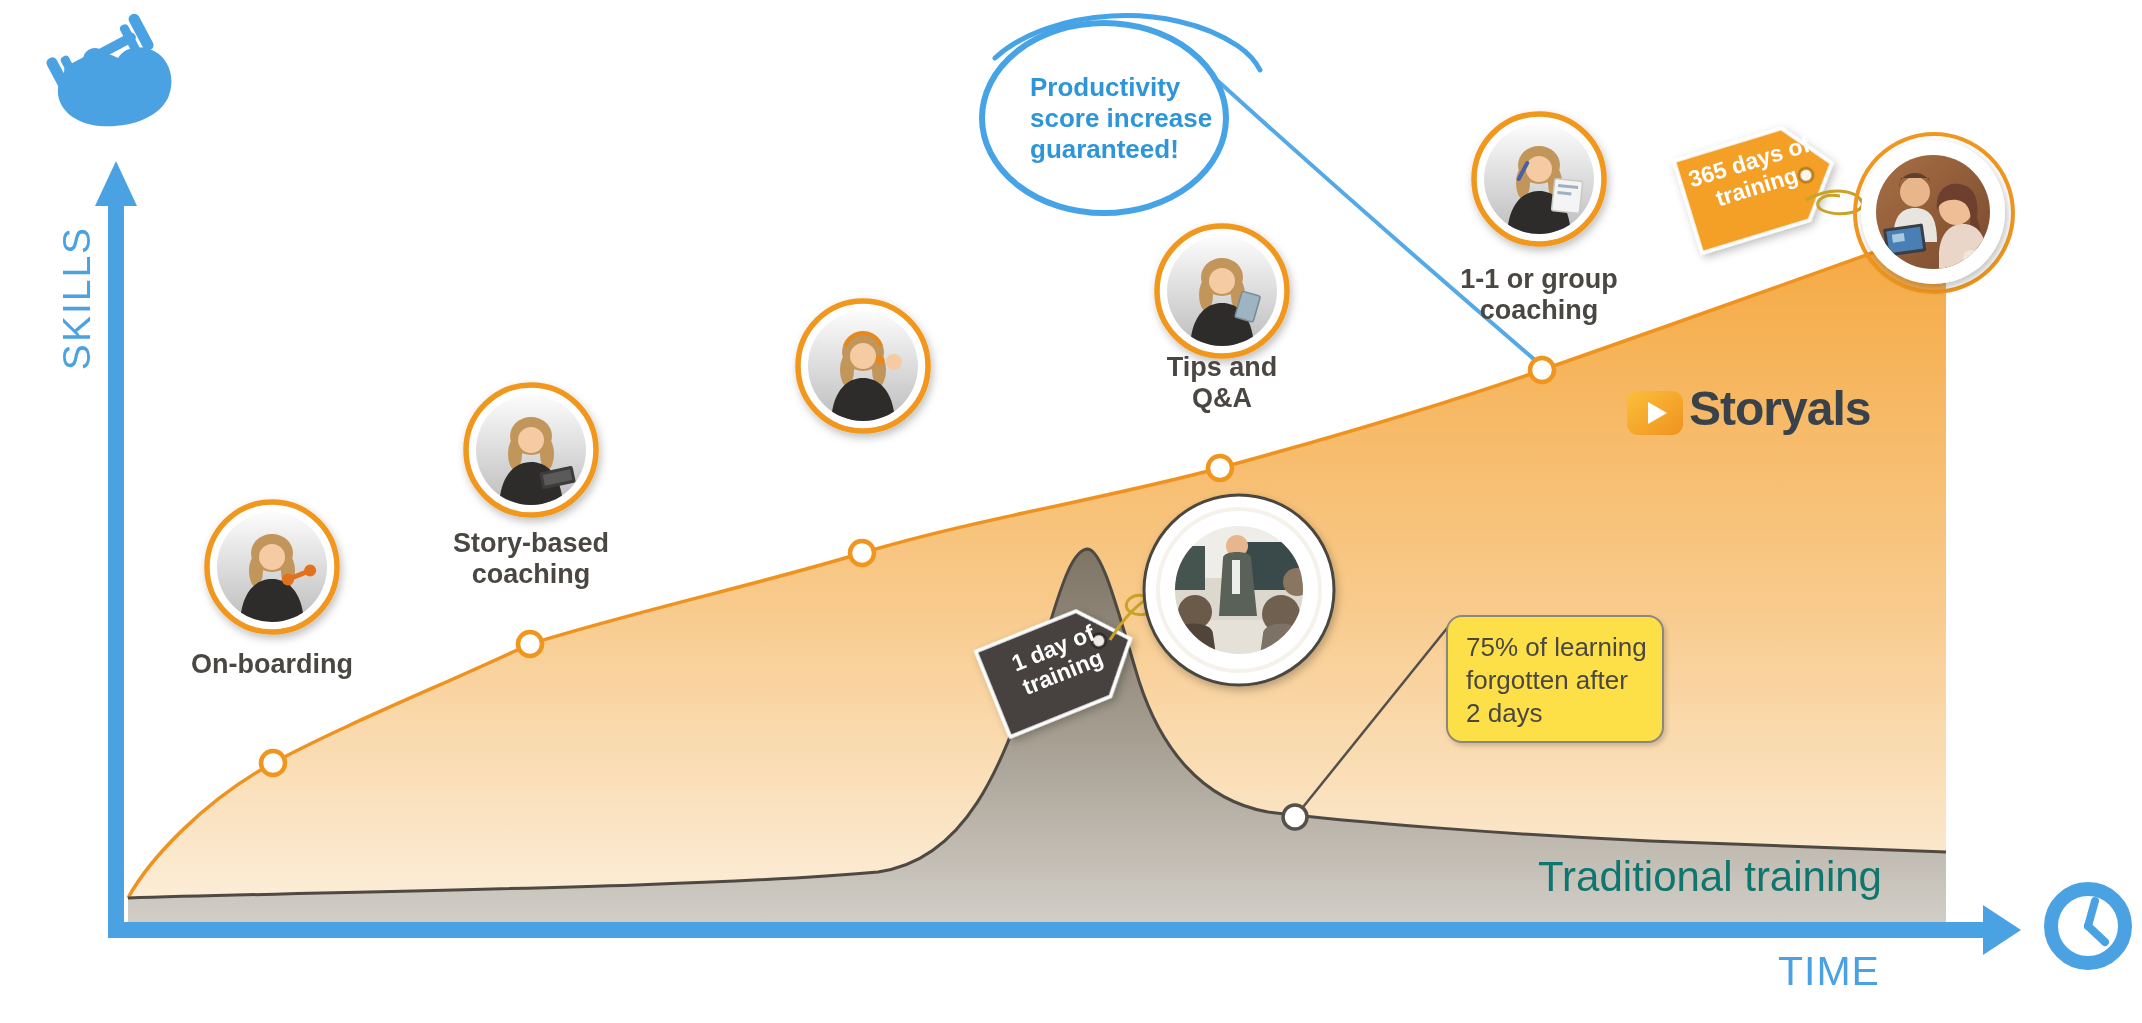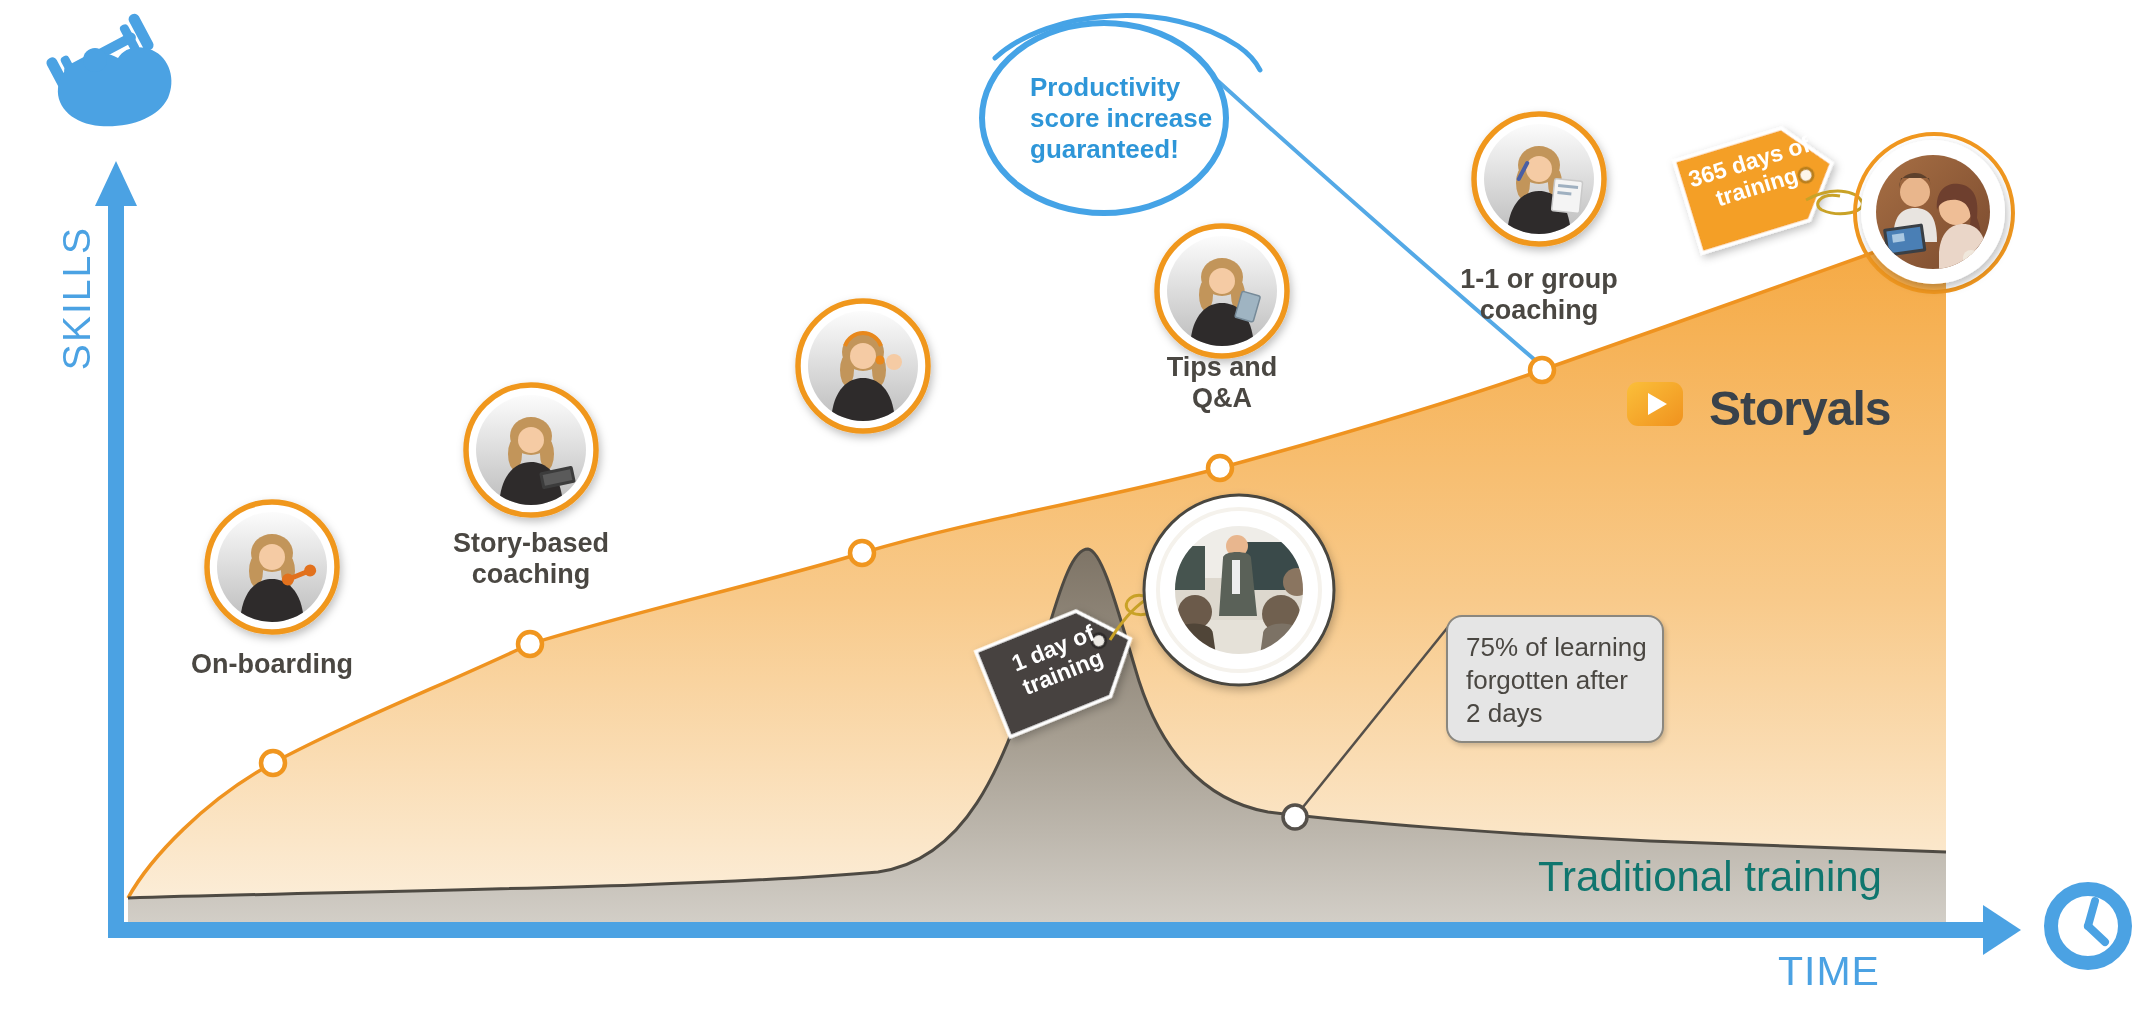--- a/index.html
+++ b/index.html
@@ -8,26 +8,26 @@
   .stage svg.base{position:absolute;left:0;top:0;}
   .milestone-label{position:absolute;text-align:center;font-size:27px;font-weight:600;
                    color:#4A4742;line-height:1.16;}
   .skills-label{position:absolute;transform:translate(-50%,-50%) rotate(-90deg);
                 font-size:39px;font-weight:500;letter-spacing:2px;color:#4BA2E3;white-space:nowrap;}
   .time-label{position:absolute;font-size:41px;font-weight:500;letter-spacing:1px;color:#4BA2E3;
               width:140px;text-align:left;}
   .bubble-text{position:absolute;font-size:26px;font-weight:700;color:#2E96D8;line-height:1.2;
                width:190px;text-align:left;}
   .callout-box{position:absolute;left:1446px;top:615px;width:182px;min-height:96px;
-               background:#e5e5e5;border:2.5px solid #8A877F;border-radius:16px;
+               background:#fde047;border:2.5px solid #8A877F;border-radius:16px;
                padding:14px 14px 12px 18px;box-shadow:2px 3px 5px rgba(0,0,0,.18);}
   .callout-text{font-size:26px;font-weight:500;color:#4A4742;line-height:1.26;}
   .traditional-label{position:absolute;left:1538px;top:853px;font-size:42px;font-weight:400;
                      color:#0f766e;white-space:nowrap;}
-  .logo{position:absolute;left:1626px;top:381px;display:flex;align-items:flex-start;gap:25px;}
+  .logo{position:absolute;left:1626px;top:381px;display:flex;align-items:flex-end;gap:5px;}
   .logo-text{font-size:48px;font-weight:800;color:#39424B;letter-spacing:-1px;}
   .tag-text{position:absolute;text-align:center;color:#ffffff;font-size:23px;font-weight:600;
             line-height:1.15;}
   .tag-text.dark{left:988px;top:634px;width:140px;transform:rotate(-22deg);}
   .tag-text.orange{left:1678px;top:148px;width:150px;transform:rotate(-17deg);}
 </style>
 </head>
 <body>
 
 <div class="stage">

